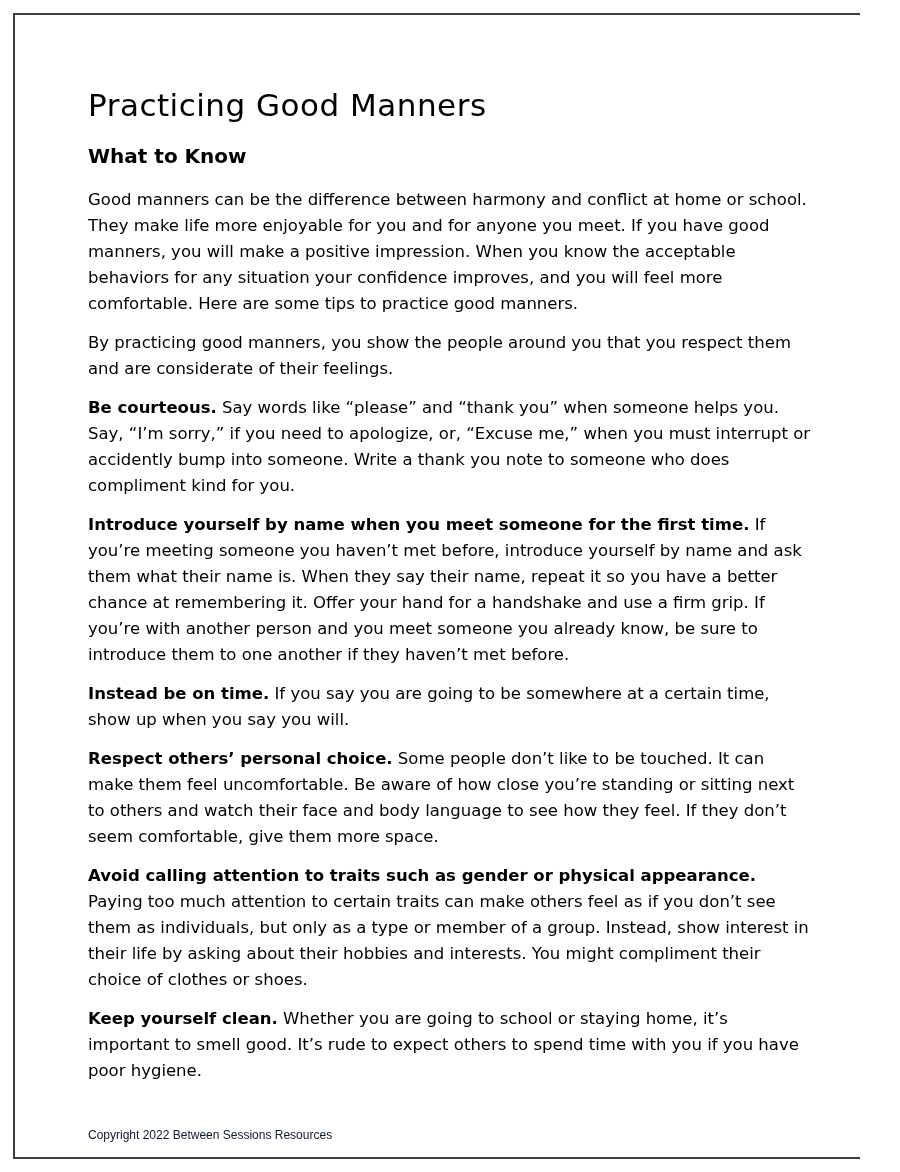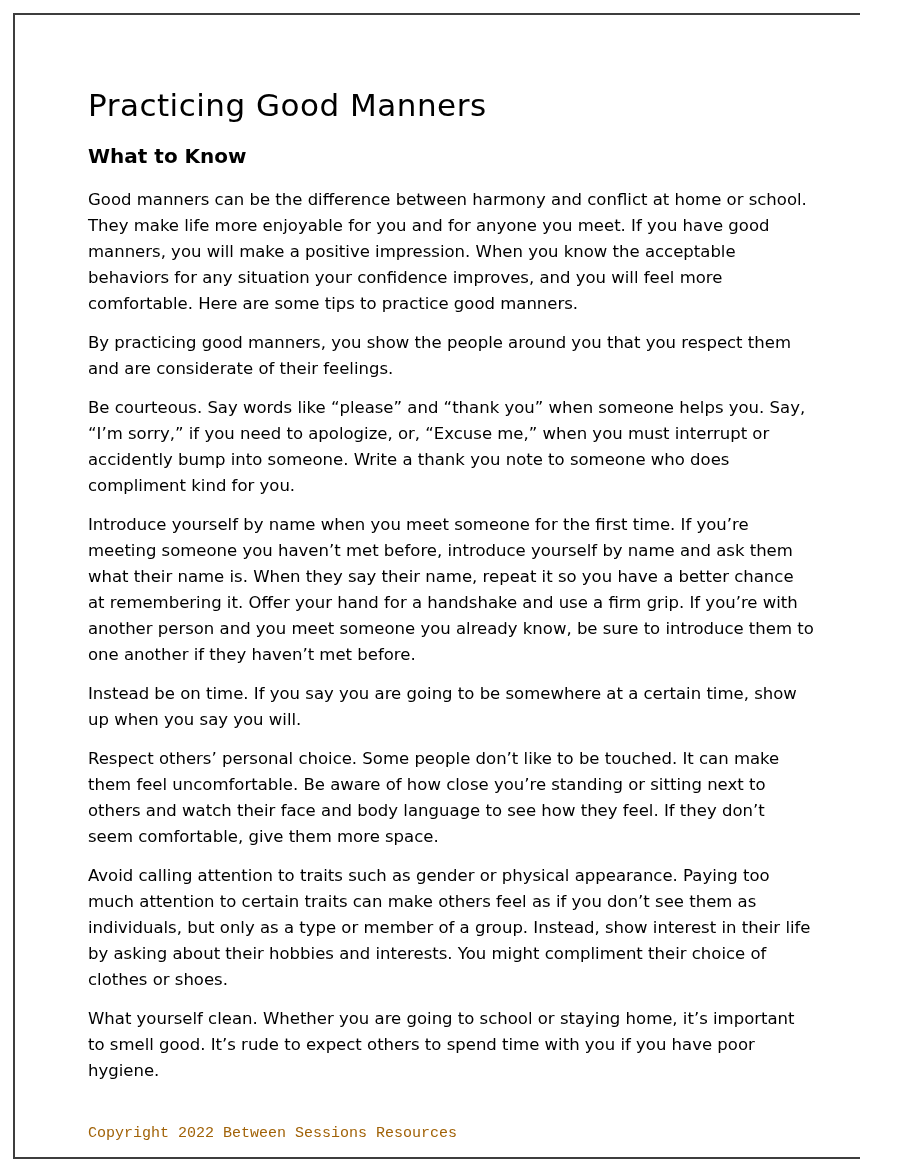--- a/index.html
+++ b/index.html
@@ -44,29 +44,29 @@
     font-size: 20px;
     font-weight: bold;
     margin: 16px 0 19px 0;
   }
   .para {
     font-size: 16.5px;
     line-height: 26px;
     margin: 0 0 13px 0;
   }
   .para .lead {
-    font-weight: normal;
+    font-weight: bold;
   }
   .footer {
     position: absolute;
     left: 88px;
     bottom: 30px;
-    font-family: Liberation Mono, monospace;
-    font-size: 15px;
-    color: #a16207;
+    font-family: Liberation Sans, sans-serif;
+    font-size: 12px;
+    color: #0f172a;
   }
 </style>
 </head>
 <body>
 
 <div class="sheet">
   <div class="page-border"></div>
 
   <div class="content">
     <h1 class="doc-title">Practicing Good Manners</h1>
@@ -78,17 +78,17 @@
     <p class="para"><span class="lead">Be courteous.</span><span> Say words like “please” and “thank you” when someone helps you. Say, “I’m sorry,” if you need to apologize, or, “Excuse me,” when you must interrupt or accidently bump into someone. Write a thank you note to someone who does compliment kind for you.</span></p>
 
     <p class="para"><span class="lead">Introduce yourself by name when you meet someone for the first time.</span><span> If you’re meeting someone you haven’t met before, introduce yourself by name and ask them what their name is. When they say their name, repeat it so you have a better chance at remembering it. Offer your hand for a handshake and use a firm grip. If you’re with another person and you meet someone you already know, be sure to introduce them to one another if they haven’t met before.</span></p>
 
     <p class="para"><span class="lead">Instead be on time.</span><span> If you say you are going to be somewhere at a certain time, show up when you say you will.</span></p>
 
     <p class="para"><span class="lead">Respect others’ personal choice.</span><span> Some people don’t like to be touched. It can make them feel uncomfortable. Be aware of how close you’re standing or sitting next to others and watch their face and body language to see how they feel. If they don’t seem comfortable, give them more space.</span></p>
 
     <p class="para"><span class="lead">Avoid calling attention to traits such as gender or physical appearance.</span><span> Paying too much attention to certain traits can make others feel as if you don’t see them as individuals, but only as a type or member of a group. Instead, show interest in their life by asking about their hobbies and interests. You might compliment their choice of clothes or shoes.</span></p>
 
-    <p class="para"><span class="lead">What yourself clean.</span><span> Whether you are going to school or staying home, it’s important to smell good. It’s rude to expect others to spend time with you if you have poor hygiene.</span></p>
+    <p class="para"><span class="lead">Keep yourself clean.</span><span> Whether you are going to school or staying home, it’s important to smell good. It’s rude to expect others to spend time with you if you have poor hygiene.</span></p>
   </div>
 
   <div class="footer">Copyright 2022 Between Sessions Resources</div>
 </div>
 
 </body></html>

